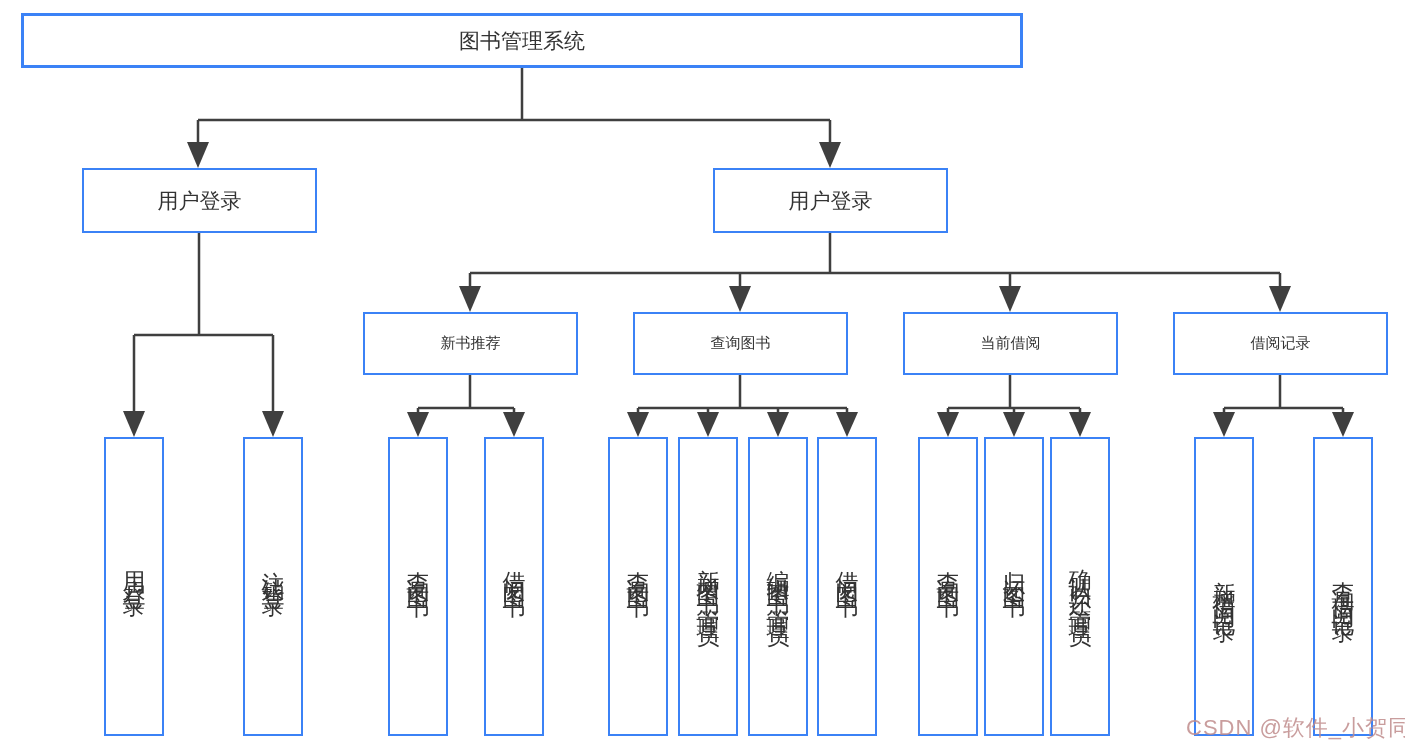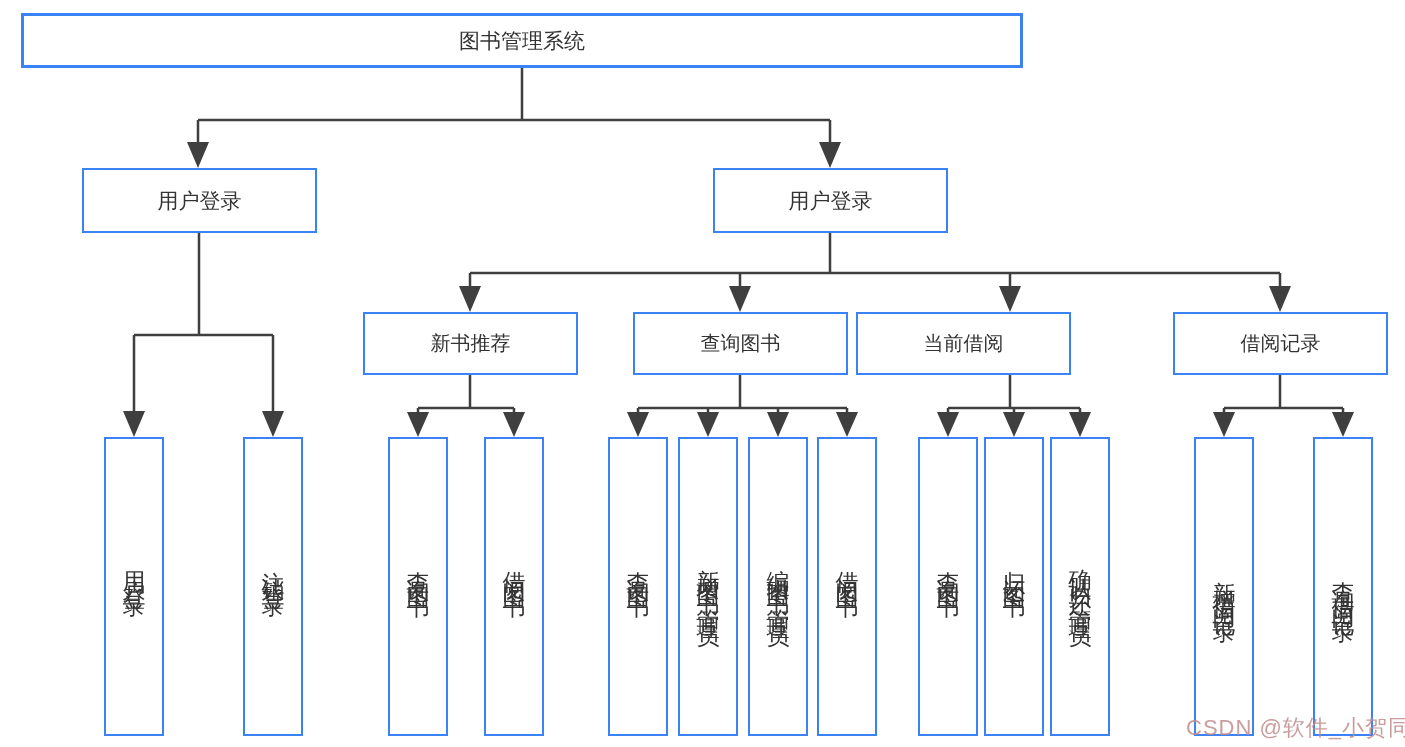--- a/index.html
+++ b/index.html
@@ -17,24 +17,24 @@
     box-sizing:border-box;
     background:#ffffff;
     border:2px solid #3b82f6;
     display:flex;align-items:center;justify-content:center;
     text-align:left;
   }
   .node.root{left:21px;top:13px;width:1002px;height:55px;border-width:3px;font-size:21px;}
   .node.lvl2{top:168px;width:235px;height:65px;font-size:21px;}
   .node.lvl2.n0{left:82px;}
   .node.lvl2.n1{left:713px;}
-  .node.lvl3{top:312px;width:215px;height:63px;font-size:20px;}
+  .node.lvl3{top:312px;width:215px;height:63px;font-size:15px;}
   .node.lvl3.n0{left:363px;}
   .node.lvl3.n1{left:633px;}
-  .node.lvl3.n2{left:856px;}
+  .node.lvl3.n2{left:903px;}
   .node.lvl3.n3{left:1173px;}
   .node.leaf{top:437px;width:60px;height:299px;font-size:23px;}
   .leaf .vtxt{
     writing-mode:vertical-rl;
     text-orientation:mixed;
     letter-spacing:8px;
     line-height:1.25;
     white-space:nowrap;
   }
   .leaf.short .vtxt{transform:translateY(-18px);}

